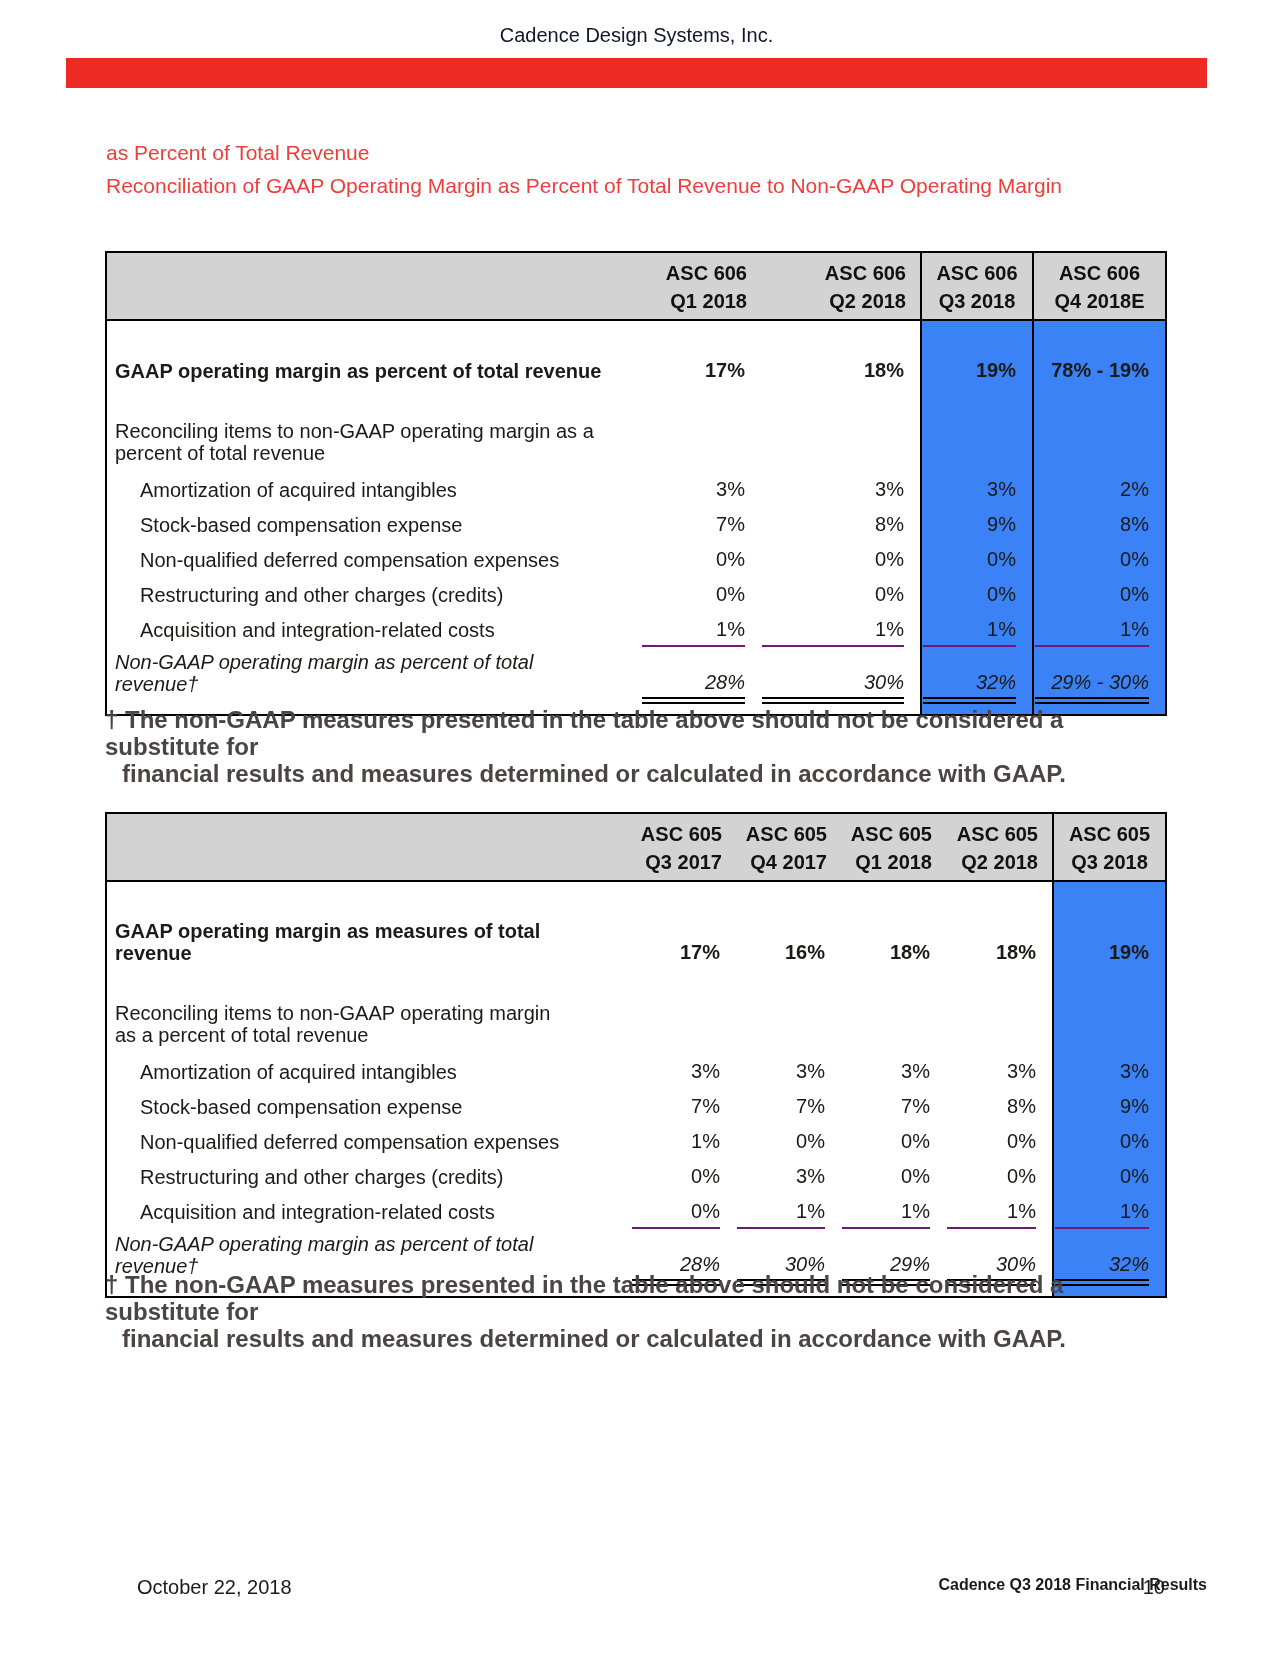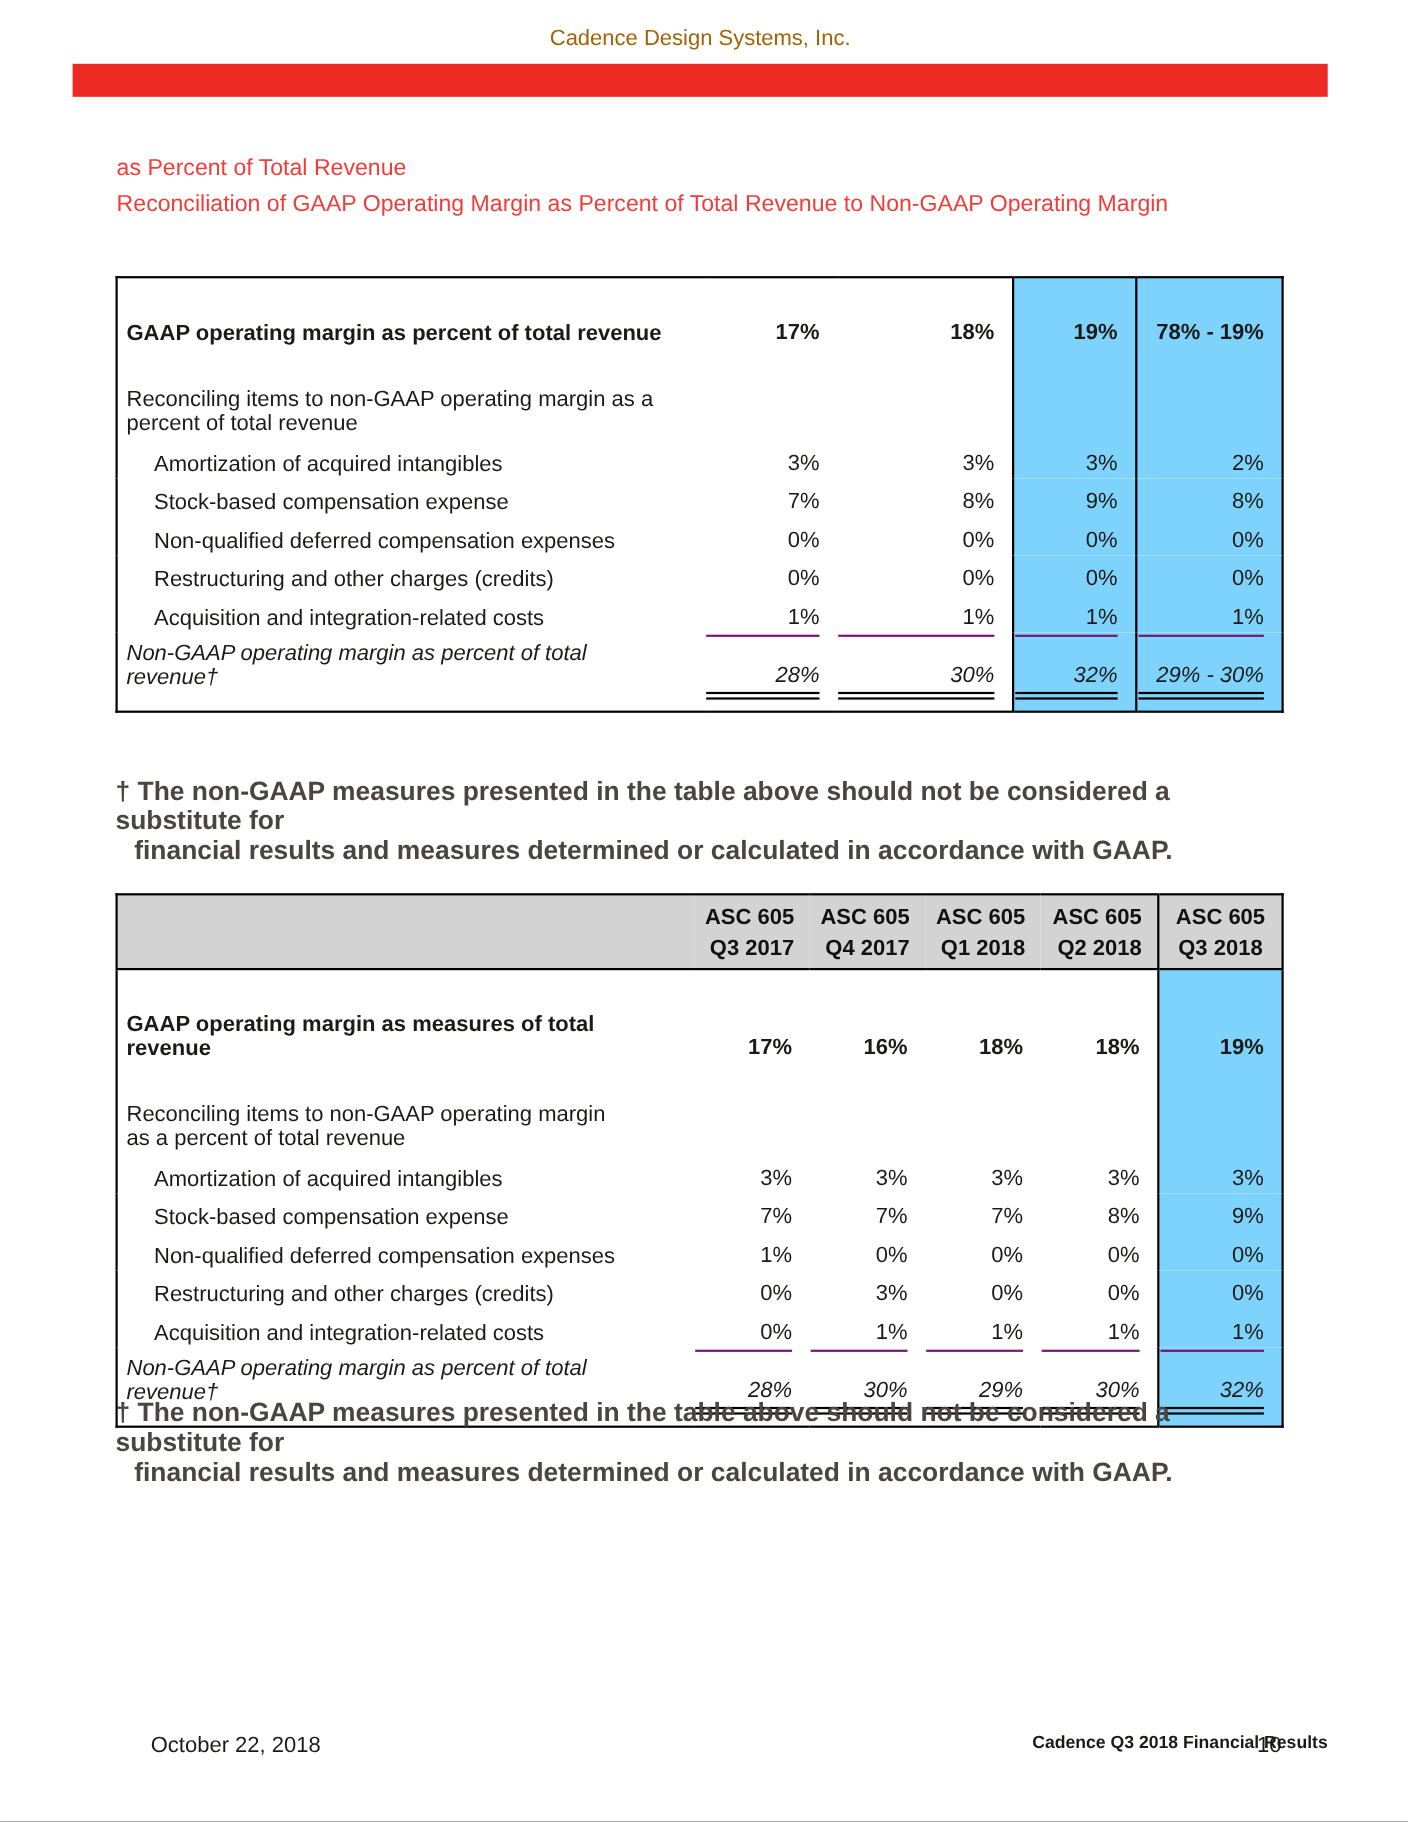--- a/index.html
+++ b/index.html
@@ -8,21 +8,21 @@
     width:1280px; height:1656px;
     margin:0 auto;
     background:#ffffff;
     font-family:"Liberation Sans", sans-serif;
     color:#1a1a18;
     overflow:hidden;
     box-shadow:0 0 6px rgba(0,0,0,.4);
   }
   .company-header {
     position:absolute; top:24px; left:66px; width:1141px;
-    text-align:center; font-size:20px; color:#a16207;
+    text-align:center; font-size:20px; color:#0f172a;
   }
   .red-bar {
     position:absolute; top:58px; left:66px; width:1141px; height:30px;
     background:#ED2B24;
   }
   .section-title {
     position:absolute; top:136px; left:106px; width:1020px;
     font-size:21px; line-height:33px; color:#EF3E3A;
   }
   
@@ -36,21 +36,21 @@
   #table2 { top:812px; width:1060px; }
   .fin-table th {
     background:#D3D3D3; font-weight:bold;
     border-bottom:2px solid #000;
     padding:6px 0 4px 0; vertical-align:top;
     font-size:20px; line-height:28px; color:#111;
   }
   .fin-table th.th-right { text-align:right; padding-right:14px; }
   .fin-table th.th-center { text-align:center; }
   .vline { border-left:2px solid #000; }
-  .shade { background:#7dd3fc; }
+  .shade { background:#3b82f6; }
   .fin-table td { vertical-align:bottom; }
   td.lbl { text-align:left; padding-left:8px; line-height:22px; }
   td.val { text-align:right; padding-right:16px; }
   .ind { padding-left:33px !important; }
   tr.r-gaap td { padding-top:38px; padding-bottom:6px; font-weight:bold; }
   tr.r-recon td { padding-top:32px; padding-bottom:4px; }
   tr.r-detail td { padding-top:10px; padding-bottom:2px; }
   tr.r-total td { vertical-align:top; padding-top:2px; padding-bottom:10px;font-style:italic; }
   tr.r-total td.lbl { padding-top:8px; }
   .tot-wrap {
@@ -88,20 +88,39 @@
 
   <table class="fin-table" id="table1">
     <colgroup>
       <col style="width:535px">
         <col style="width:120px">
         <col style="width:160px">
         <col style="width:112px">
         <col style="width:133px">
     </colgroup>
     <tbody>
+        <tr>
+      <th></th>
+      <th class="th-right">
+        <div>ASC 606</div>
+        <div>Q1 2018</div>
+      </th>
+      <th class="th-right">
+        <div>ASC 606</div>
+        <div>Q2 2018</div>
+      </th>
+      <th class="th-center vline">
+        <div>ASC 606</div>
+        <div>Q3 2018</div>
+      </th>
+      <th class="th-center vline">
+        <div>ASC 606</div>
+        <div>Q4 2018E</div>
+      </th>
+    </tr>
     <tr class="r-gaap">
       <td class="lbl" style="white-space:nowrap">GAAP operating margin as percent of total revenue</td>
       <td class="val">17%</td>
       <td class="val">18%</td>
       <td class="val vline shade">19%</td>
       <td class="val vline shade">78% - 19%</td>
     </tr>
     <tr class="r-recon">
       <td class="lbl">
         <div>Reconciling items to non-GAAP operating margin as a</div>

